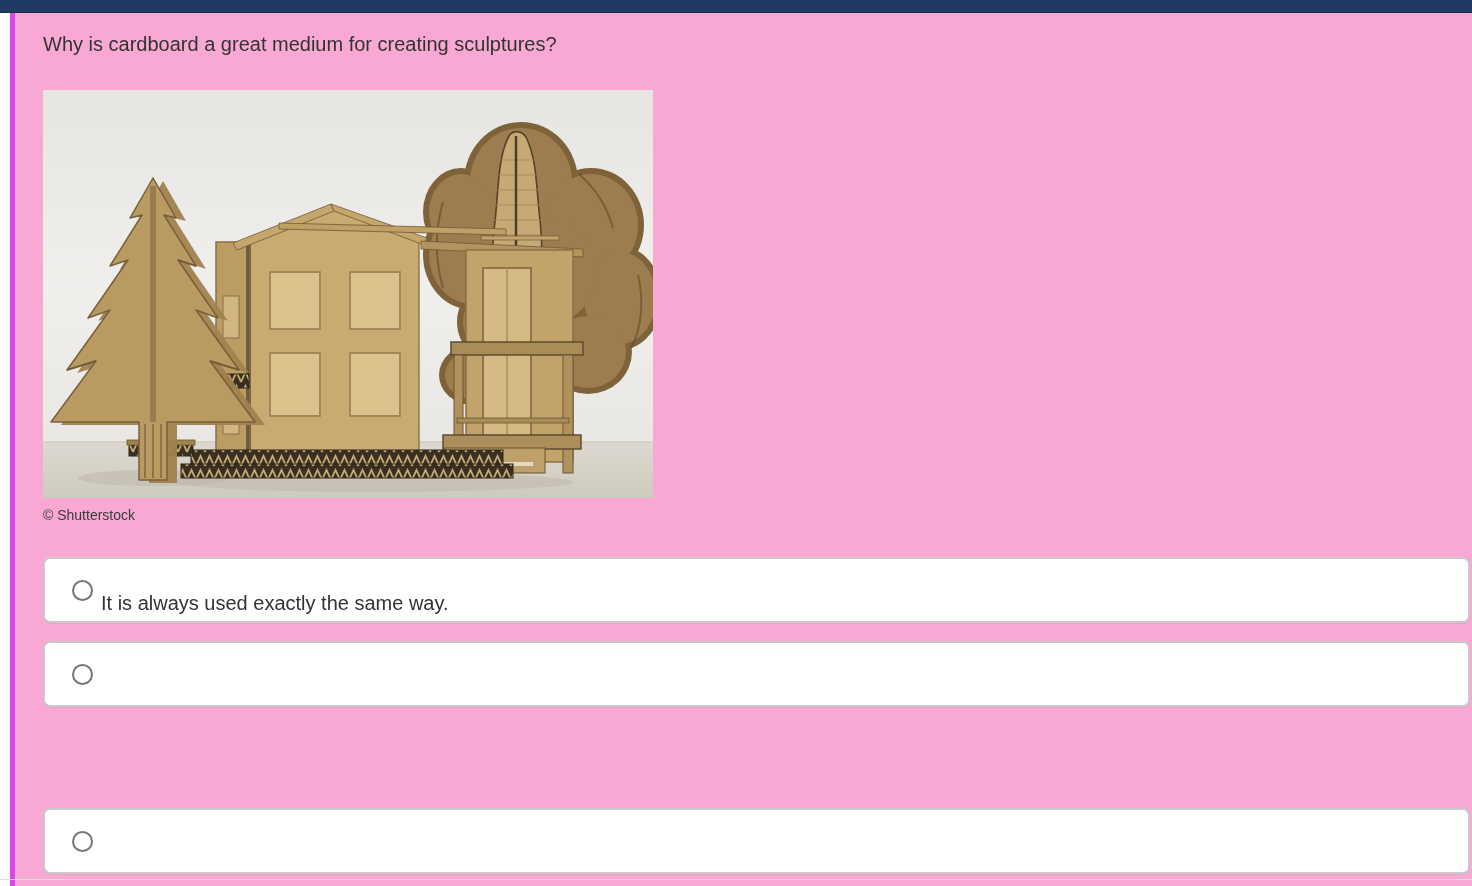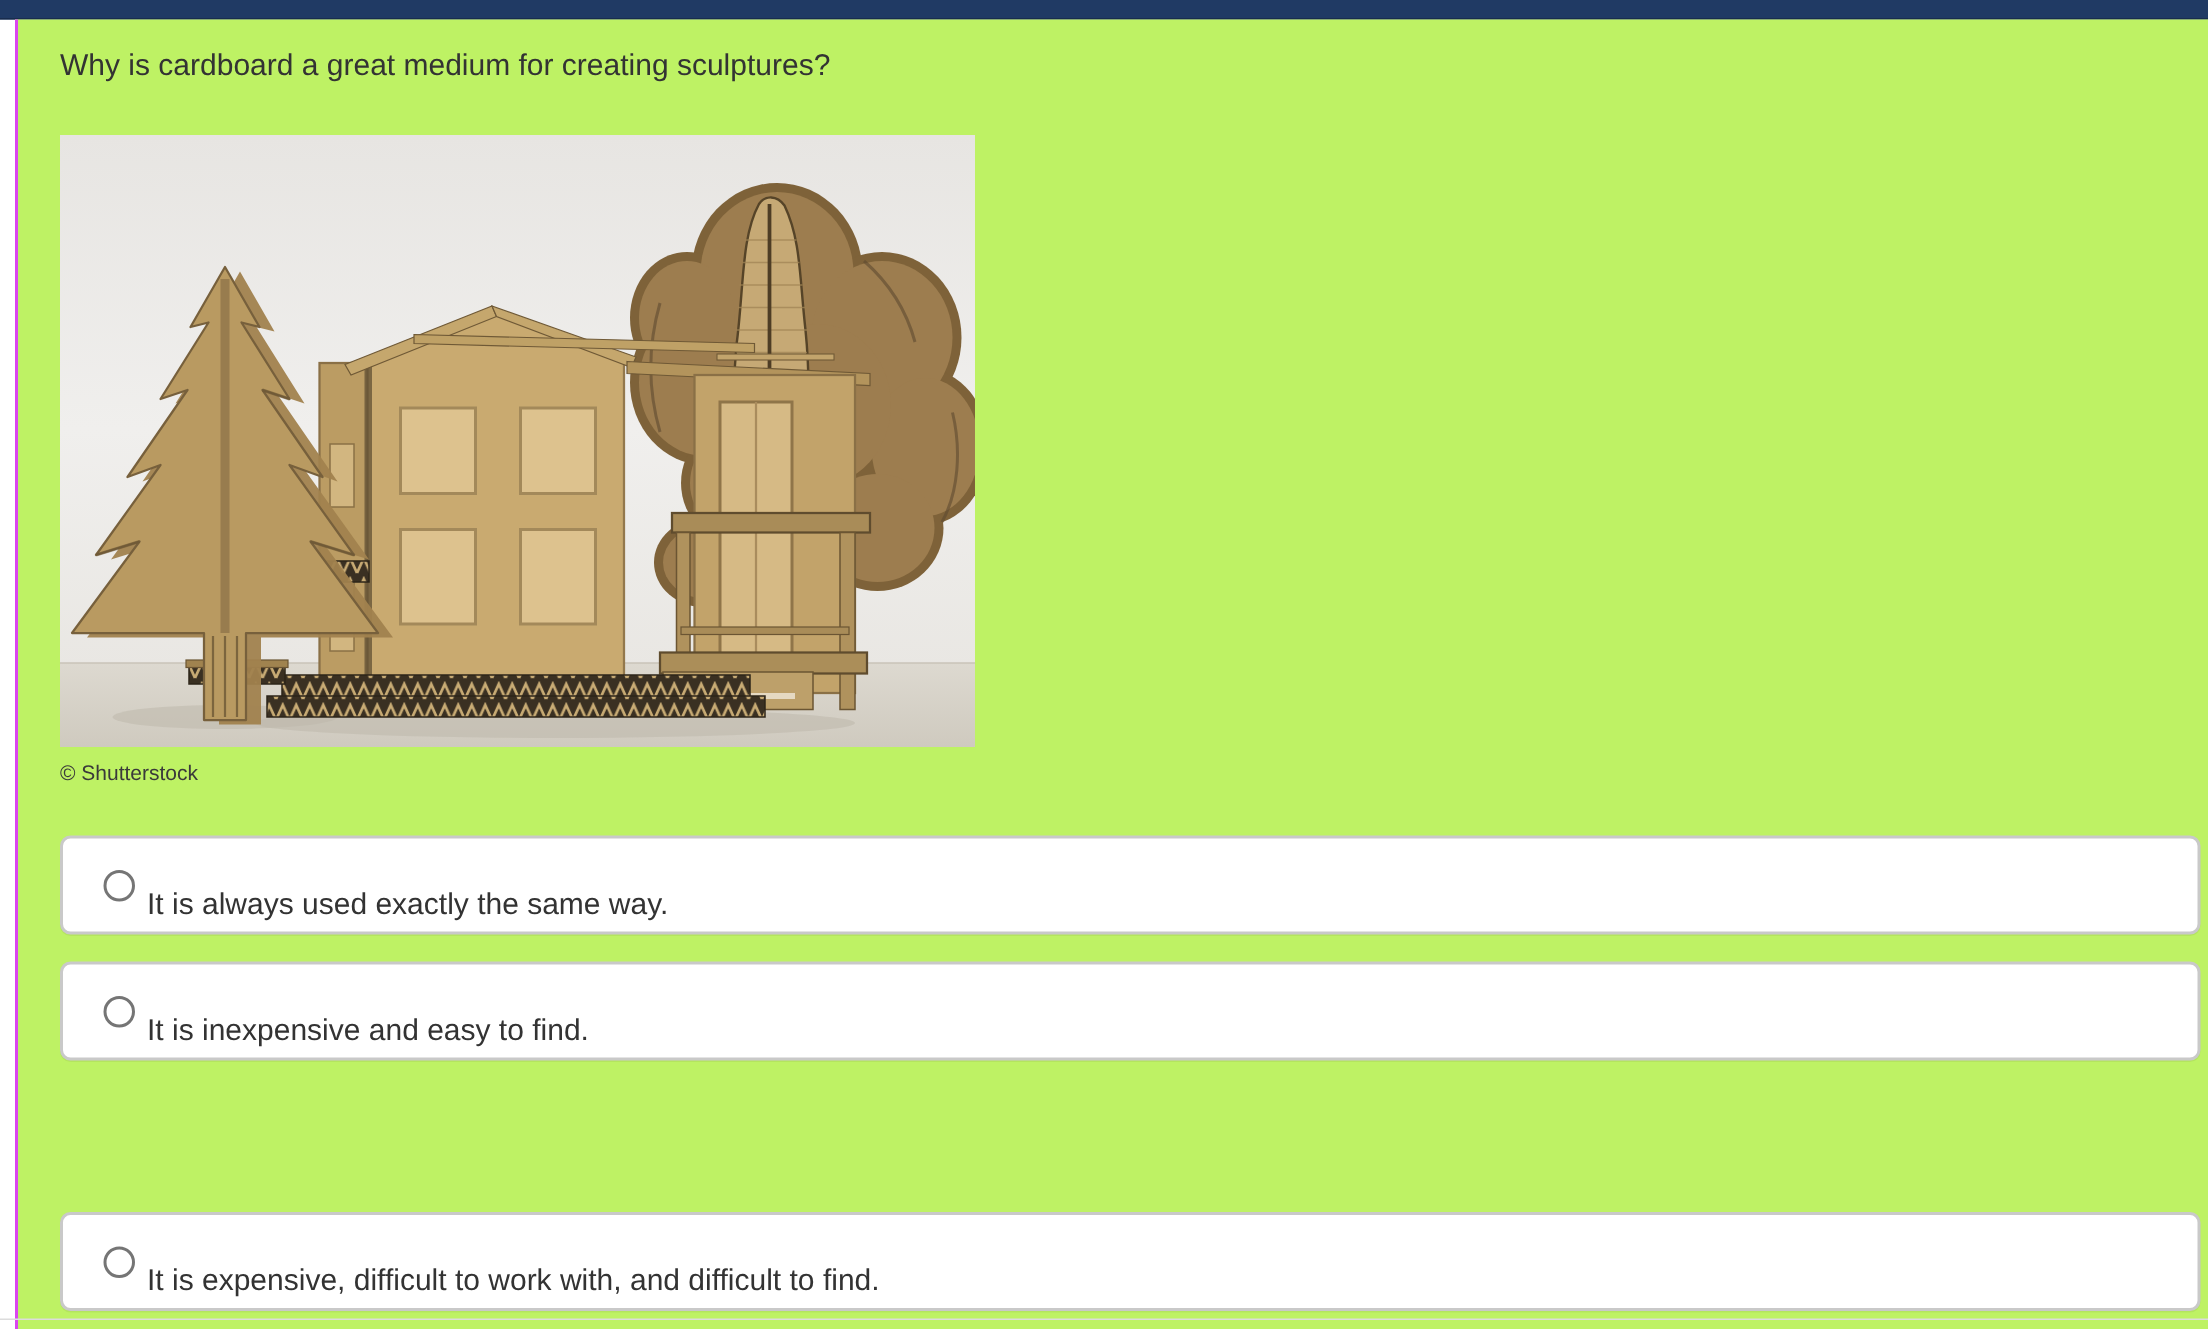--- a/index.html
+++ b/index.html
@@ -1,21 +1,21 @@
 <!DOCTYPE html>
 <html><head>
 <meta charset="utf-8">
 <style>
   html,body{margin:0;padding:0;background:#ffffff;}
   .stage{position:relative;width:1472px;height:886px;background:#ffffff;overflow:hidden;
          font-family:"Liberation Sans", sans-serif;}
   .topbar{position:absolute;left:0;top:0;width:1472px;height:13px;background:#203a64;
           border-bottom:1px solid #182c4e;box-sizing:border-box;}
-  .panel{position:absolute;left:10px;top:13px;right:0;bottom:0;background:#bef264;
-         border-left:2px solid #d946ef;box-sizing:border-box;}
+  .panel{position:absolute;left:10px;top:13px;right:0;bottom:0;background:#f9a8d4;
+         border-left:5px solid #d946ef;box-sizing:border-box;}
   .question{position:absolute;left:28px;top:18px;font-size:20px;line-height:27px;color:#333333;}
   .figure-wrap{position:absolute;left:28px;top:77px;width:610px;height:408px;}
   .figure-wrap svg{display:block;}
   .credit{position:absolute;left:28px;top:494px;font-size:14px;color:#3a3a3a;}
   .option{position:absolute;left:28px;width:1427px;height:66px;background:#ffffff;
           border:2px solid #c9c9c9;border-radius:7px;box-sizing:border-box;
           display:flex;align-items:center;padding-left:27px;cursor:pointer;
           box-shadow:0 1px 0 rgba(0,0,0,0.05);}
   .opt1{top:544px}.opt2{top:628px}.opt3{top:712px}.opt4{top:795px}
   .radio{width:21px;height:21px;border:2px solid #757575;border-radius:50%;
@@ -165,25 +165,23 @@
 
     <div class="credit">© Shutterstock</div>
 
     <div class="option opt1">
       <span class="radio"></span>
       <span class="option-label">It is always used exactly the same way.</span>
     </div>
 
     <div class="option opt2">
       <span class="radio"></span>
-      <span class="option-label">It is inexpensive and easy to find.</span>
     </div>
 
 
     <div class="option opt4">
       <span class="radio"></span>
-      <span class="option-label">It is expensive, difficult to work with, and difficult to find.</span>
     </div>
 
   </div>
 
   <div class="bottom-line"></div>
 </div>
 
 </body></html>

